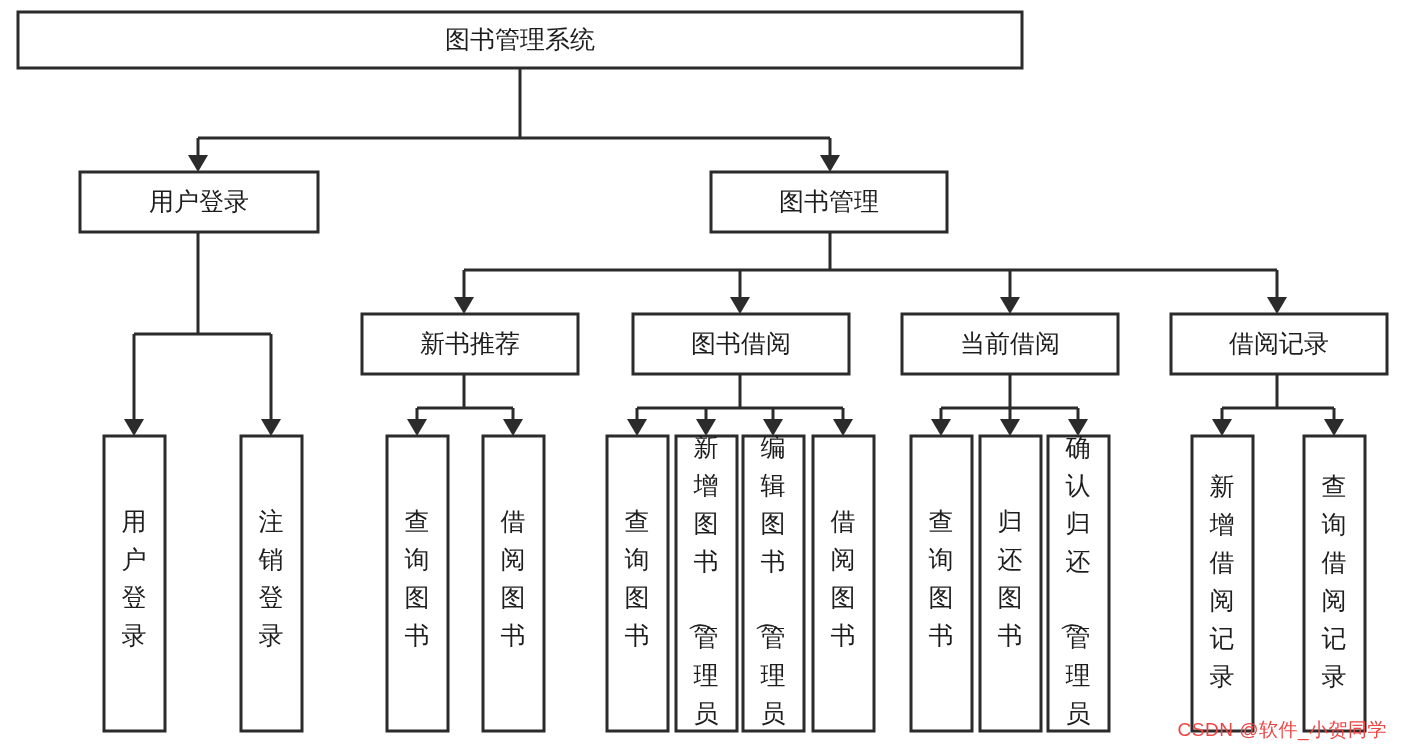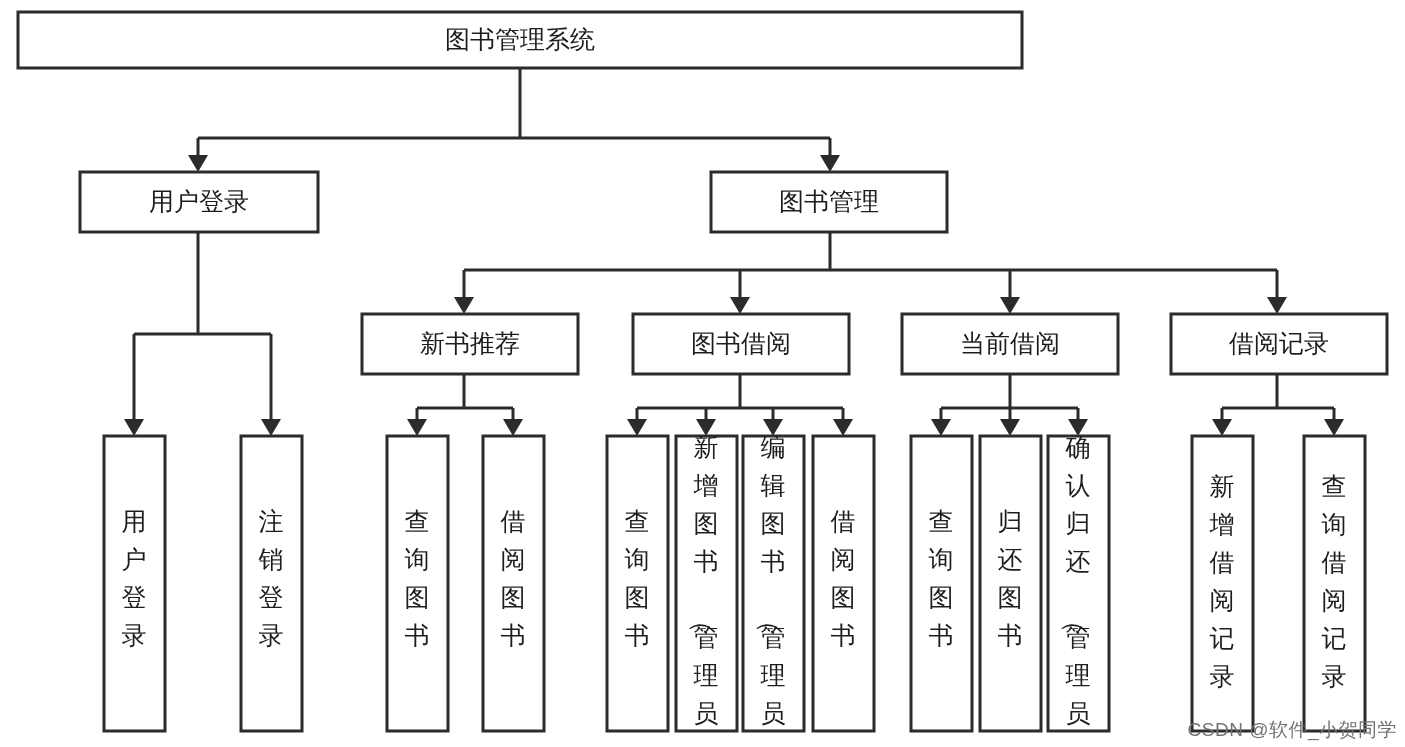--- a/index.html
+++ b/index.html
@@ -50,25 +50,25 @@
   }
   .node-label-v {
     font-family: "Liberation Sans", "DejaVu Sans", sans-serif;
     font-size: 25px;
     fill: #1d1d1d;
     text-anchor: middle;
     white-space: pre;
   }
   .watermark-text {
     position: absolute;
-    right: 8px;
+    right: 18px;
     bottom: 4px;
     font-family: "Liberation Sans", "DejaVu Sans", sans-serif;
     font-size: 19px;
-    color: #737373;
+    color: #ef4444;
     letter-spacing: 0.5px;
     white-space: nowrap;
     user-select: none;
   }
 </style>
 </head>
 <body>
 
 <div id="diagram-root">
 

